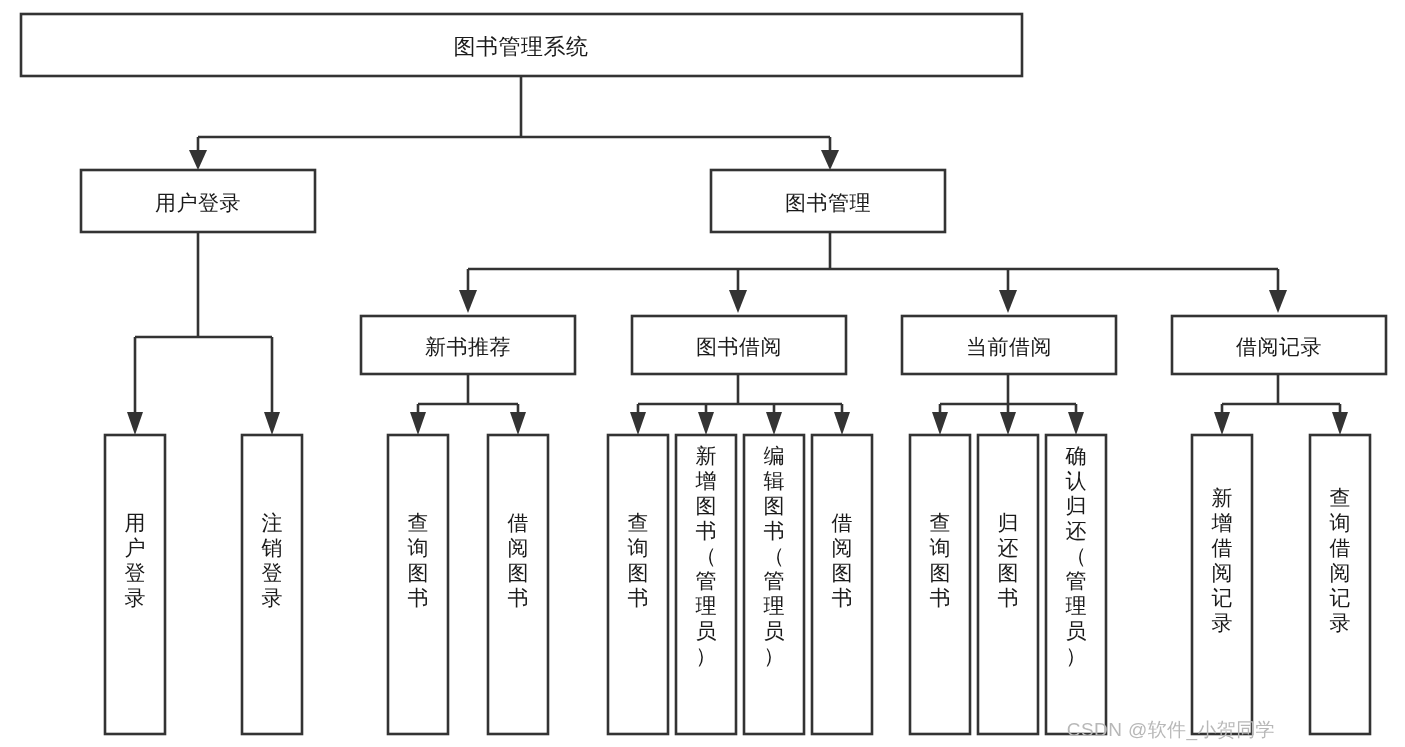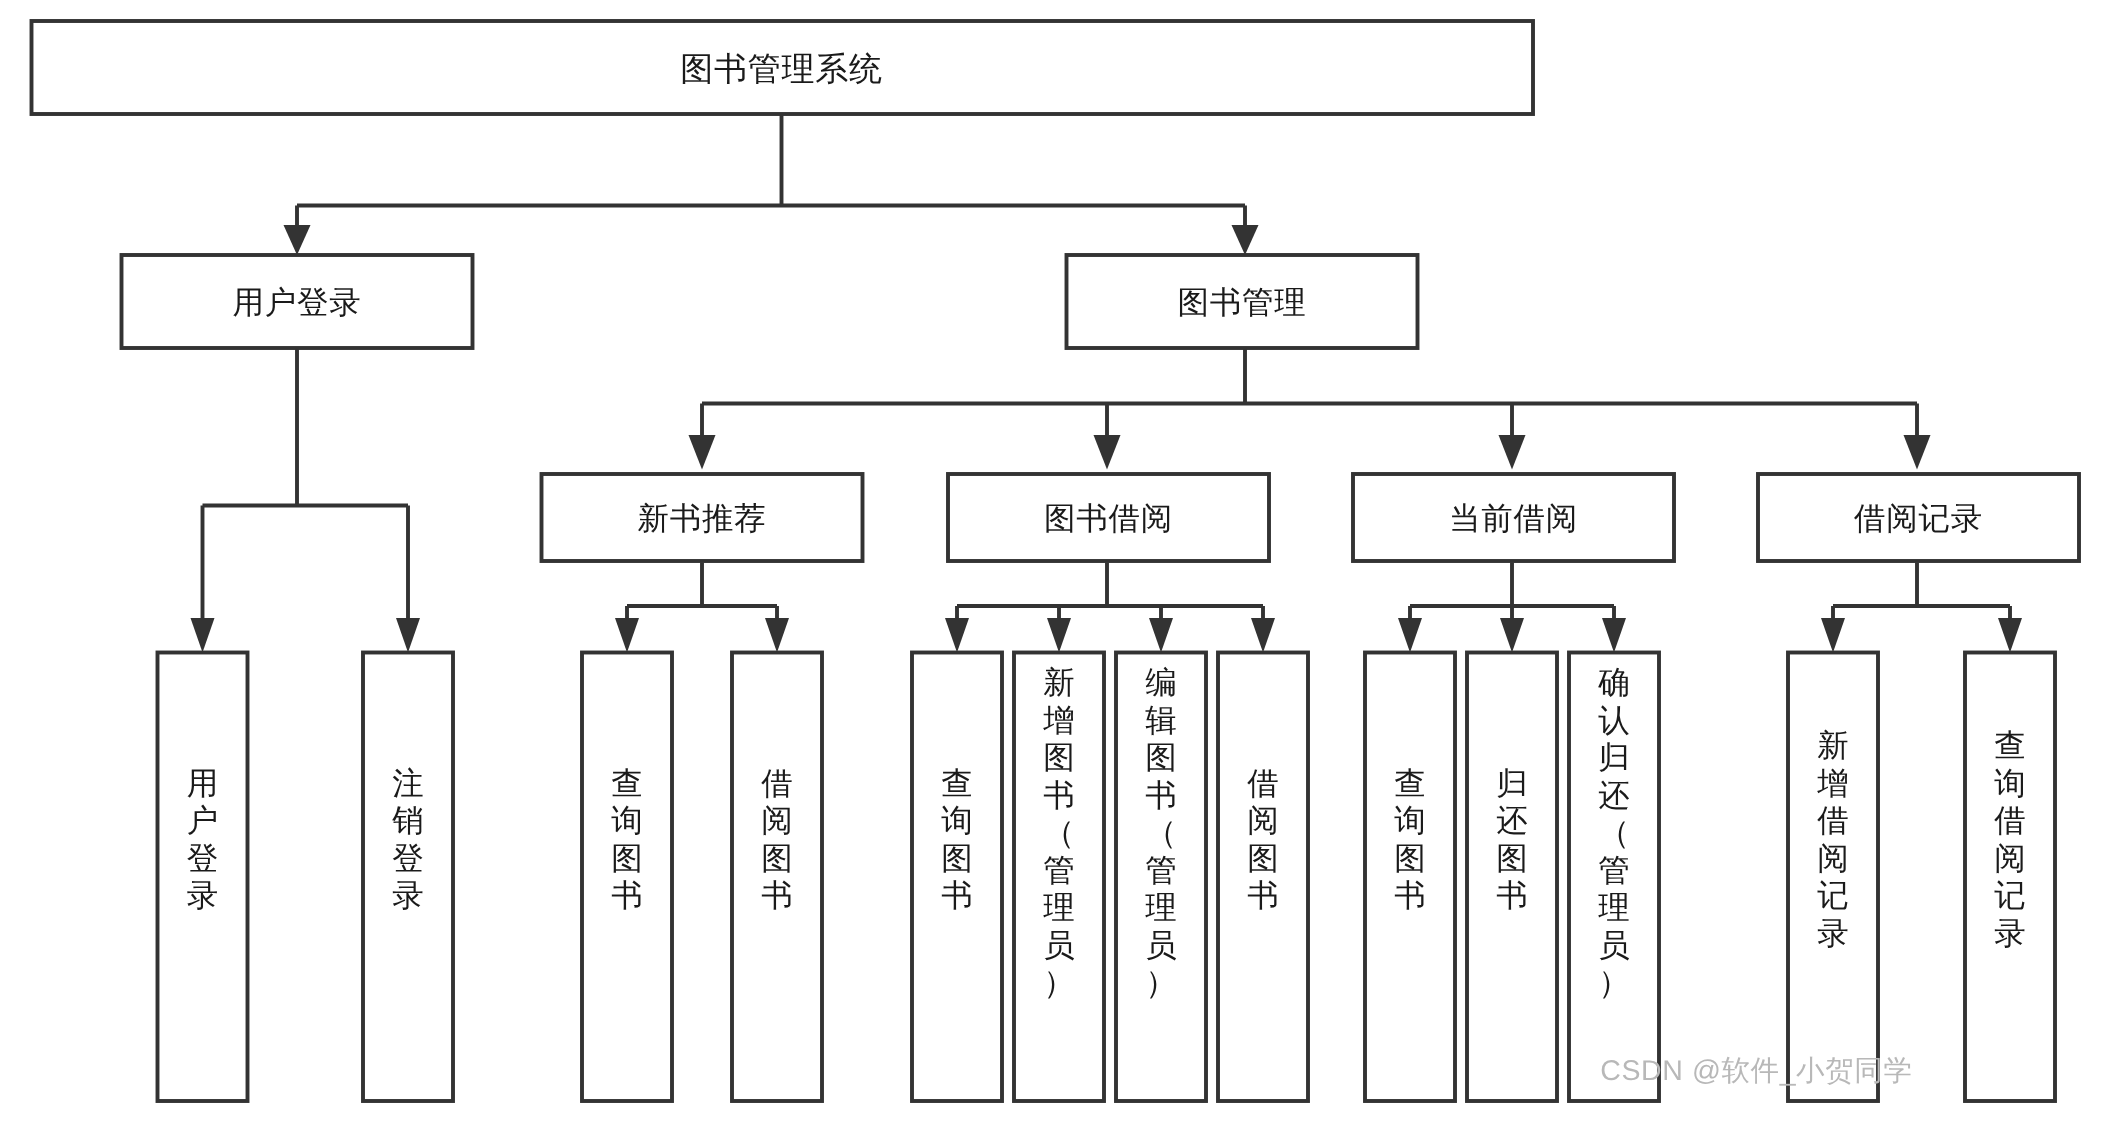--- a/index.html
+++ b/index.html
@@ -67,21 +67,21 @@
     line-height: 25px;
     color: #1a1a1a;
     text-align: center;
     white-space: pre;
     pointer-events: none;
     letter-spacing: 0;
   }
   .watermark {
     position: absolute;
     right: 8px;
-    bottom: 20px;
+    bottom: 4px;
     font-family: "Liberation Sans", "DejaVu Sans", sans-serif;
     font-size: 19px;
     color: #b8b8b8;
     white-space: nowrap;
     letter-spacing: 0.4px;
   }
 </style>
 </head>
 <body>
 

